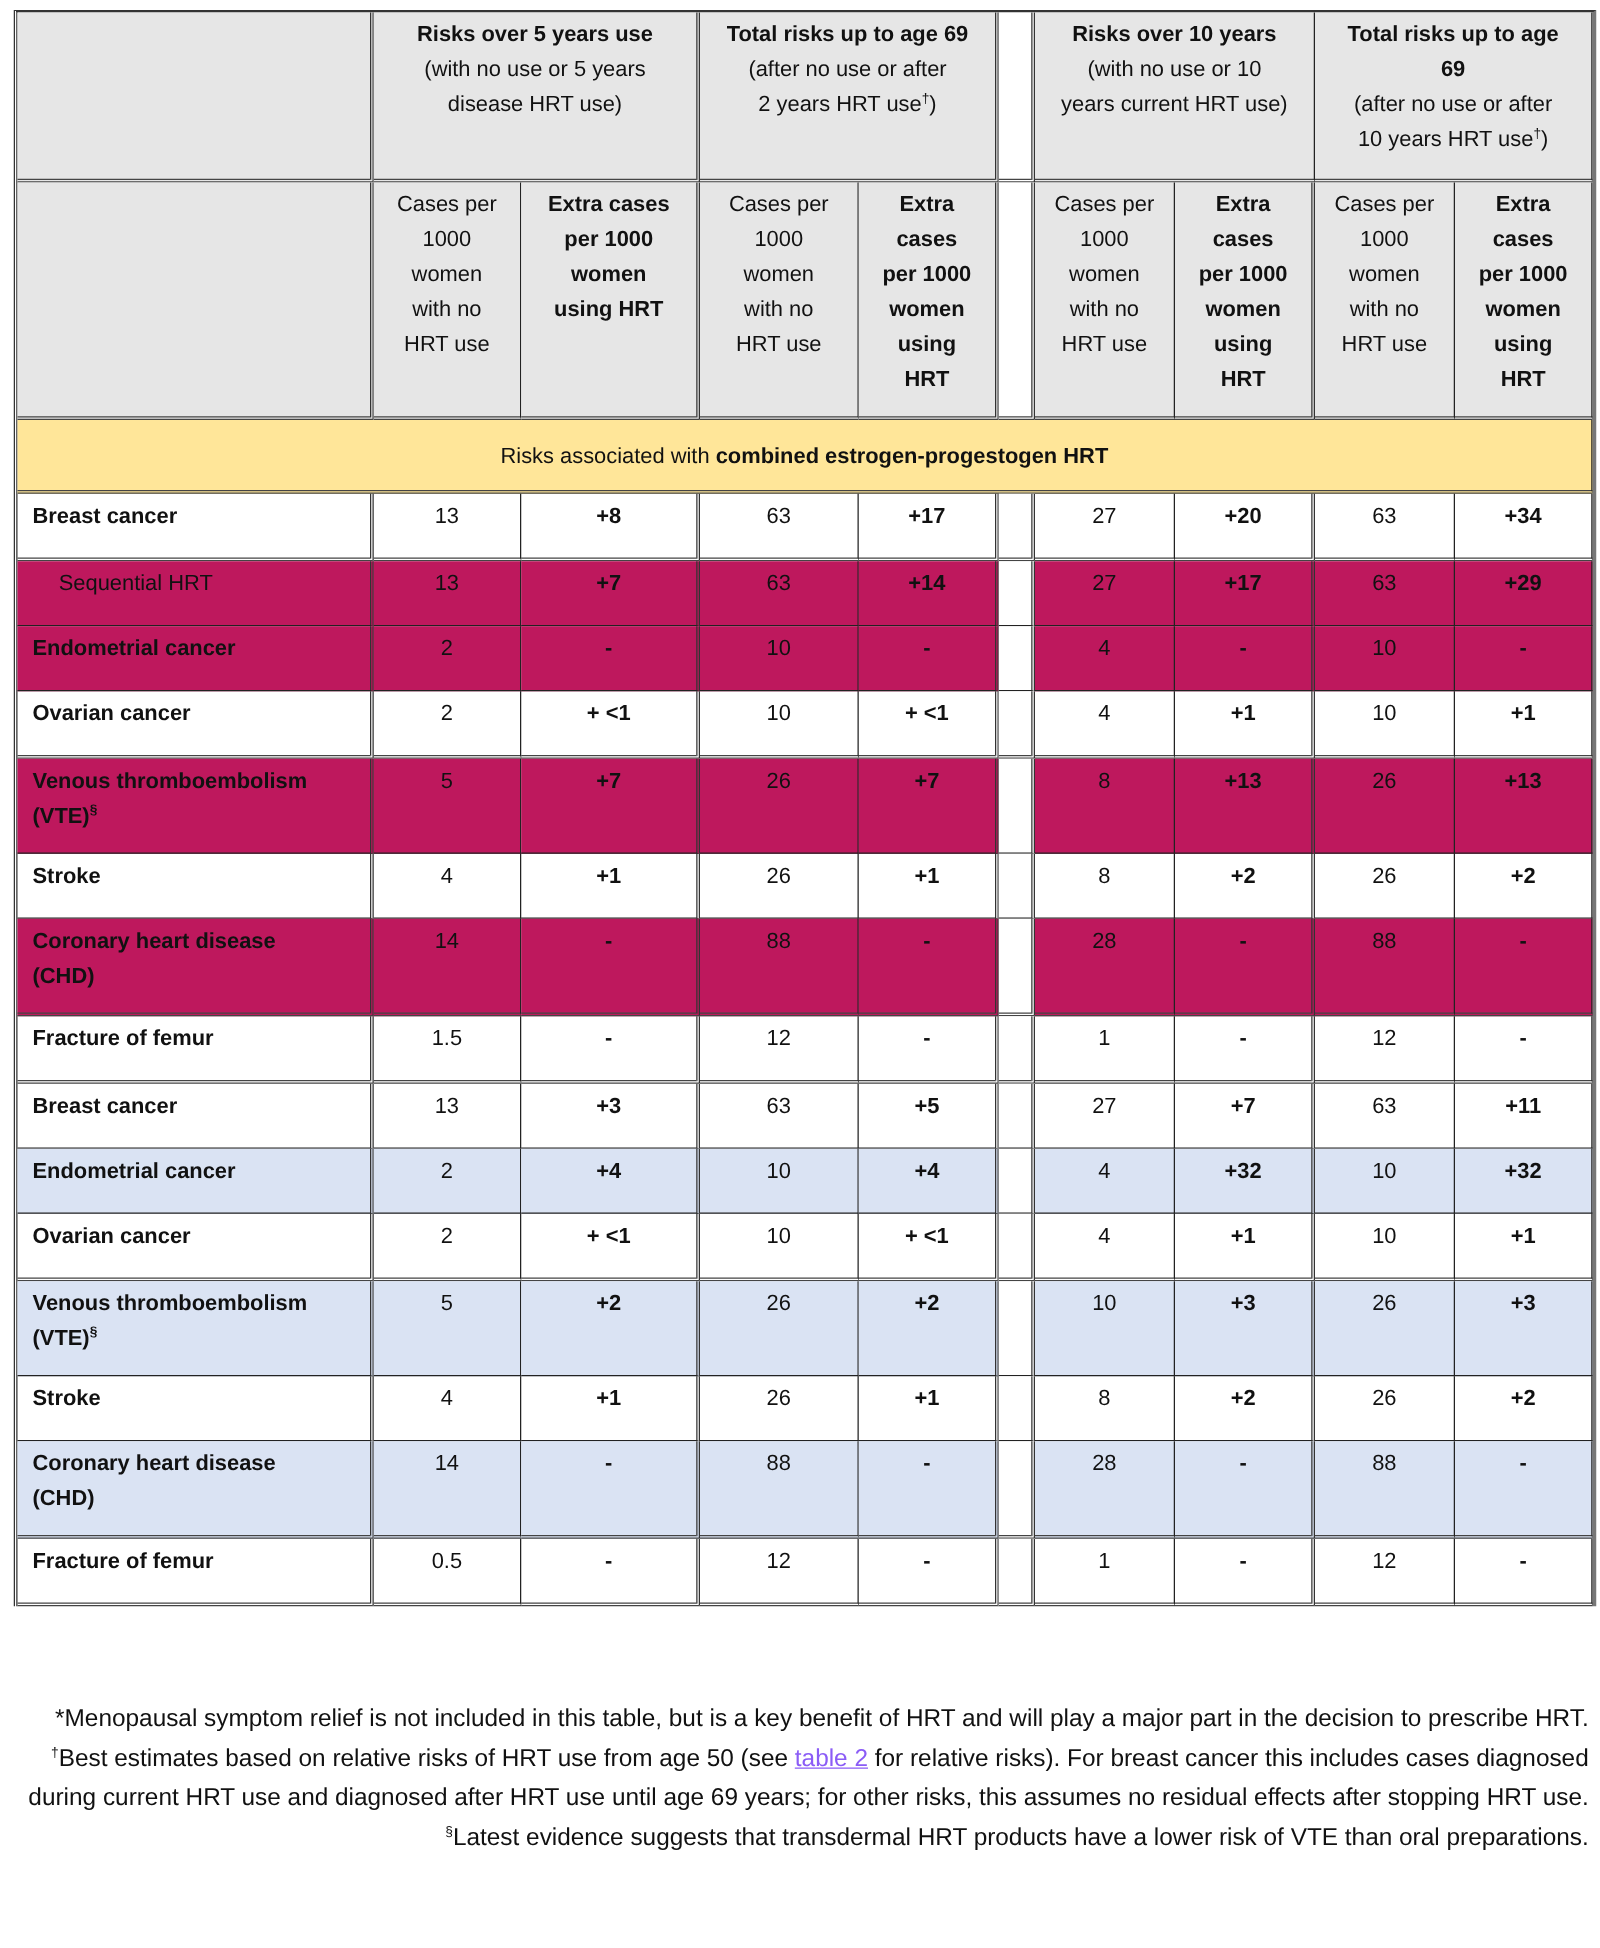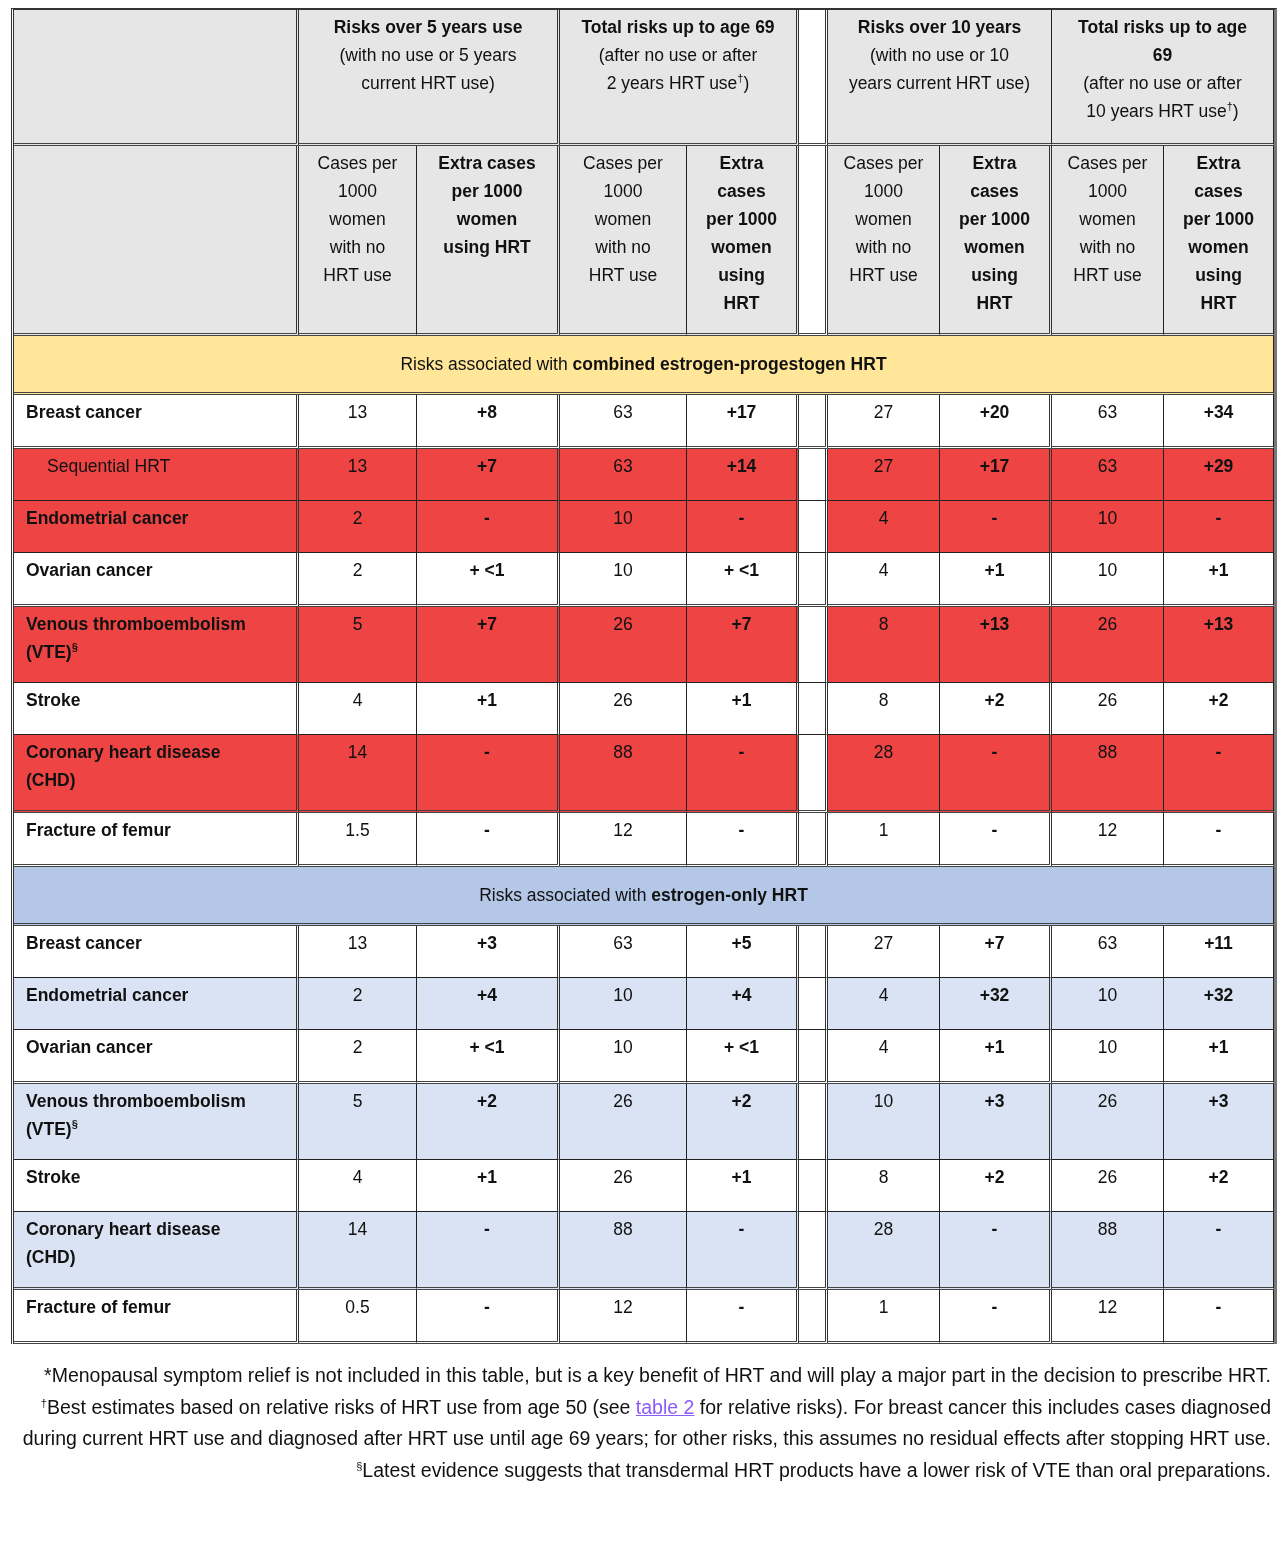--- a/index.html
+++ b/index.html
@@ -28,21 +28,21 @@
   .hdr b { font-weight: bold; }
   .spacer { background: #ffffff !important; }
   .sec td { height: 56px; vertical-align: middle; margin-top: 34px; }
   .sec-yellow td { background: #ffe699; }
   .sec-blue td { background: #b4c7e7; }
   .row td { height: 48px; padding-top: 3px; }
   .row.tall td { height: 72px; }
   .row td.label { text-align: left; padding-left: 12px; font-weight: bold; }
   .row td.label.sub { font-weight: normal; padding-left: 33px; }
   .row td.extra { font-weight: bold; }
-  .row.y td { background: #ef4444; }
+  .row.y td { background: #be185d; }
   .row.b td { background: #dae3f3; }
   .row td.spacer { background: #ffffff; }
   sup { font-size: 11px; vertical-align: super; line-height: 0; }
   .notes {
     position: absolute; left: 11px; top: 1360px; width: 1260px;
     font-size: 19.5px; line-height: 31.5px; color: #111;
   }
   .notes p { margin: 0; text-align: right; }
   .notes a { color: #8b5cf6; text-decoration: underline; }
 </style>
@@ -62,21 +62,21 @@
     <col style="width:112px">
       <col style="width:110px">
   </colgroup>
   <tbody id="tbody">
 
     <tr class="hdr hdr1 dbl-b">
       <td class="dbl-r"></td>
       <td class="dbl-r" colspan="2">
         <b>Risks over 5 years use</b><br>
         <span>(with no use or 5 years</span><br>
-        <span>current HRT use)</span>
+        <span>disease HRT use)</span>
       </td>
       <td class="dbl-r" colspan="2">
         <b>Total risks up to age 69</b><br>
         <span>(after no use or after</span><br>
         <span>2 years HRT use</span><sup>†</sup><span>)</span>
       </td>
       <td class="dbl-r spacer"></td>
       <td colspan="2">
         <b>Risks over 10 years</b><br>
         <span>(with no use or 10</span><br>
@@ -194,23 +194,20 @@
         <td class="cases">1.5</td>
         <td class="extra dbl-r">-</td>
         <td class="cases">12</td>
         <td class="extra dbl-r">-</td>
         <td class="dbl-r spacer"></td>
         <td class="cases">1</td>
         <td class="extra dbl-r">-</td>
         <td class="cases">12</td>
         <td class="extra">-</td>
       </tr>
-      <tr class="sec dbl-b sec-blue">
-        <td colspan="10" style="background: rgb(180, 199, 231);"><span>Risks associated with </span><b>estrogen-only HRT</b></td>
-      </tr>
       <tr class="row">
         <td class="label dbl-r"><span>Breast cancer</span></td>
         <td class="cases">13</td>
         <td class="extra dbl-r">+3</td>
         <td class="cases">63</td>
         <td class="extra dbl-r">+5</td>
         <td class="dbl-r spacer"></td>
         <td class="cases">27</td>
         <td class="extra dbl-r">+7</td>
         <td class="cases">63</td>

